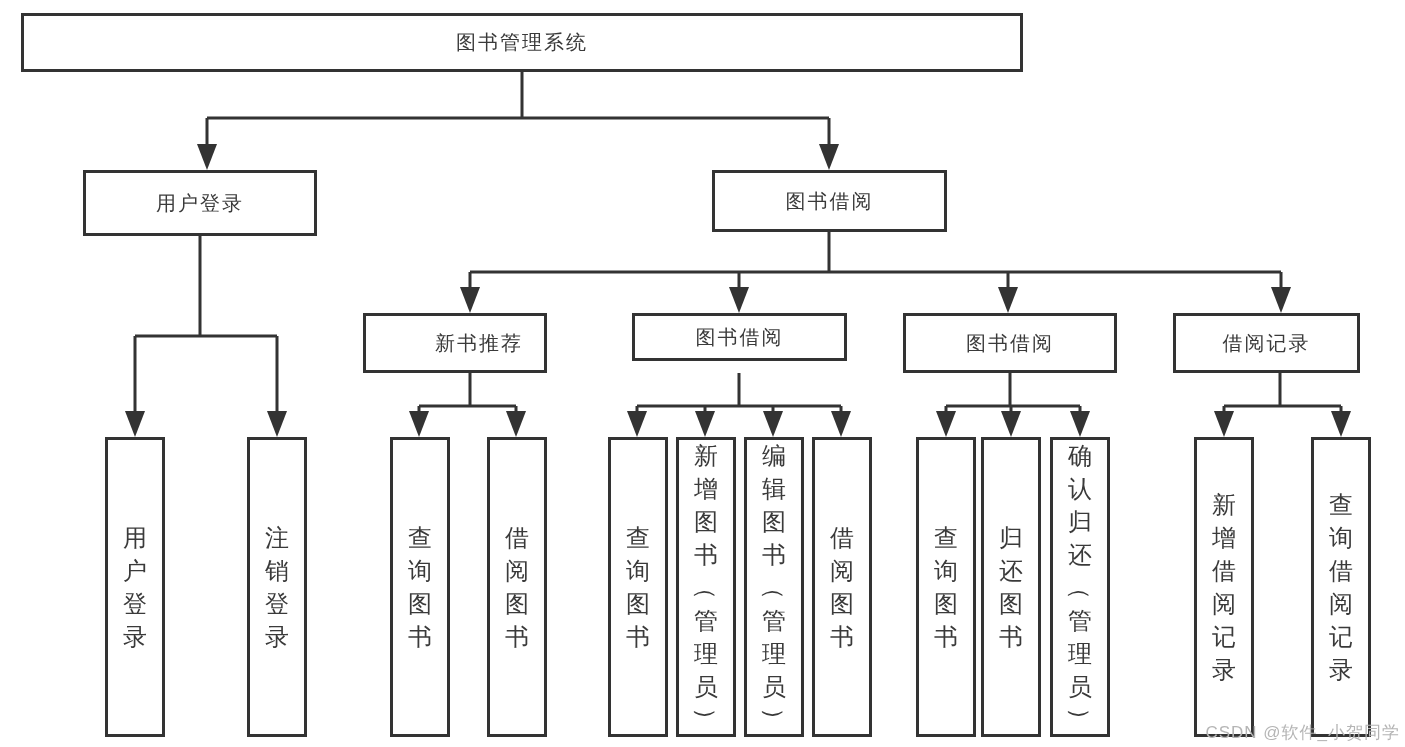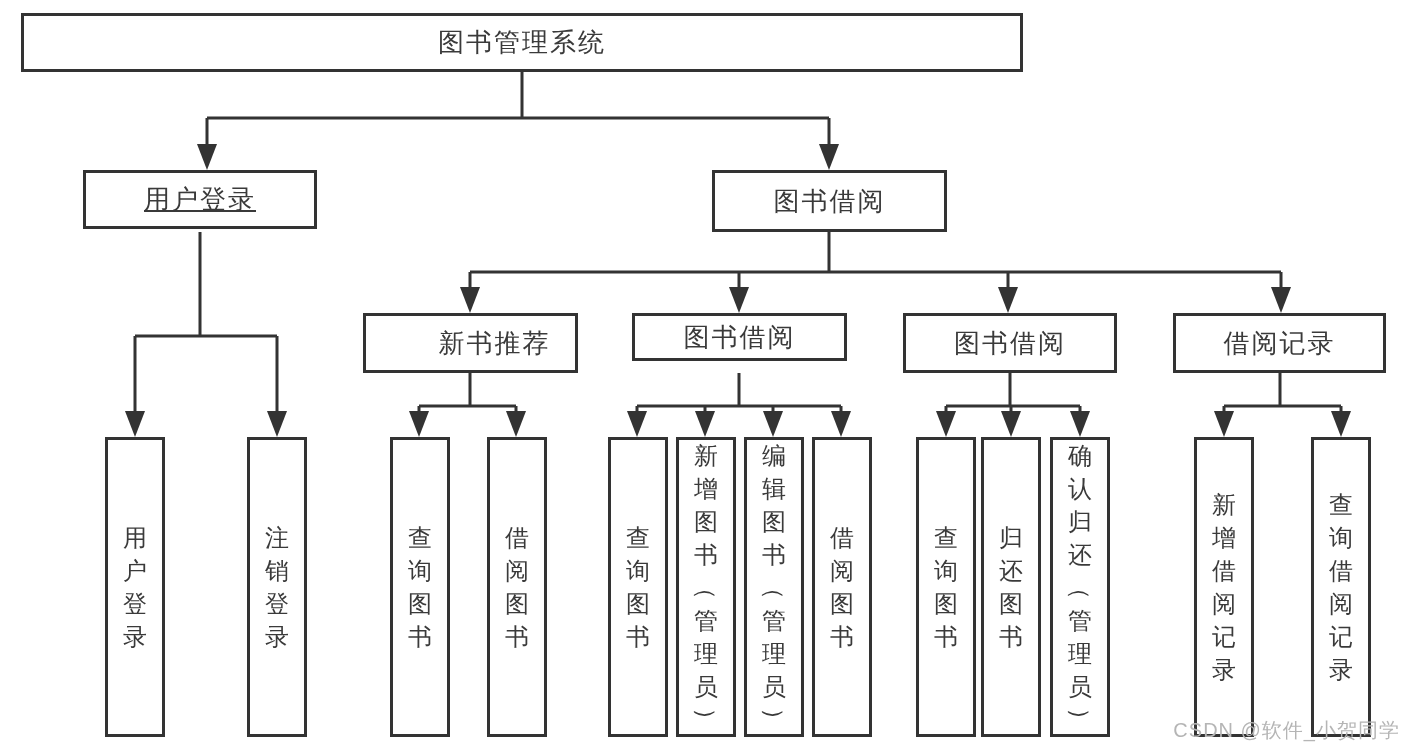--- a/index.html
+++ b/index.html
@@ -28,21 +28,21 @@
     box-sizing: border-box;
     border: 3px solid var(--line);
     background: var(--box-bg);
     color: var(--text);
     display: flex;
     align-items: center;
     justify-content: center;
     z-index: 2;
   }
   .h-node {
-    font-size: 26px;
+    font-size: 20px;
     letter-spacing: 2px;
     white-space: nowrap;
   }
   .v-node {
     flex-direction: column;
     font-size: 24px;
     top: 437px;
     width: 60px;
     height: 300px;
   }
@@ -50,21 +50,21 @@
     height: 33px;
     line-height: 33px;
     text-align: center;
     width: 100%;
   }
   .v-node div.rot { transform: rotate(90deg); }
   #watermark {
     position: absolute;
     right: 5px;
     bottom: 3px;
-    font-size: 20px;
+    font-size: 17px;
     letter-spacing: 1px;
     color: var(--watermark);
     z-index: 5;
     white-space: nowrap;
   }
 </style>
 </head>
 <body>
 
 <div id="stage">
@@ -104,27 +104,27 @@
       <polygon points="936,411 956,411 946,437"></polygon>
       <polygon points="1001,411 1021,411 1011,437"></polygon>
       <polygon points="1070,411 1090,411 1080,437"></polygon>
       <polygon points="1214,411 1234,411 1224,437"></polygon>
       <polygon points="1331,411 1351,411 1341,437"></polygon>
     </g>
   </svg>
 
   <div class="node h-node" style="left:21px; top:13px; width:1002px; height:59px;">图书管理系统</div>
 
-  <div class="node h-node" style="left:83px; top:170px; width:234px; height:59px;text-decoration:underline;">用户登录</div>
+  <div class="node h-node" style="left:83px; top:170px; width:234px; height:66px;">用户登录</div>
   <div class="node h-node" style="left:712px; top:170px; width:235px; height:62px;">图书借阅</div>
 
-  <div class="node h-node" style="left:363px; top:313px; width:215px; height:60px;padding-left:48px;">新书推荐</div>
+  <div class="node h-node" style="left:363px; top:313px; width:184px; height:60px;padding-left:48px;">新书推荐</div>
   <div class="node h-node" style="left:632px; top:313px; width:215px; height:48px;">图书借阅</div>
   <div class="node h-node" style="left:903px; top:313px; width:214px; height:60px;">图书借阅</div>
-  <div class="node h-node" style="left:1173px; top:313px; width:213px; height:60px;">借阅记录</div>
+  <div class="node h-node" style="left:1173px; top:313px; width:187px; height:60px;">借阅记录</div>
 
   <div class="node v-node" style="left:105px;">
       <div>用</div>
       <div>户</div>
       <div>登</div>
       <div>录</div>
     </div>
   <div class="node v-node" style="left:247px;">
       <div>注</div>
       <div>销</div>

